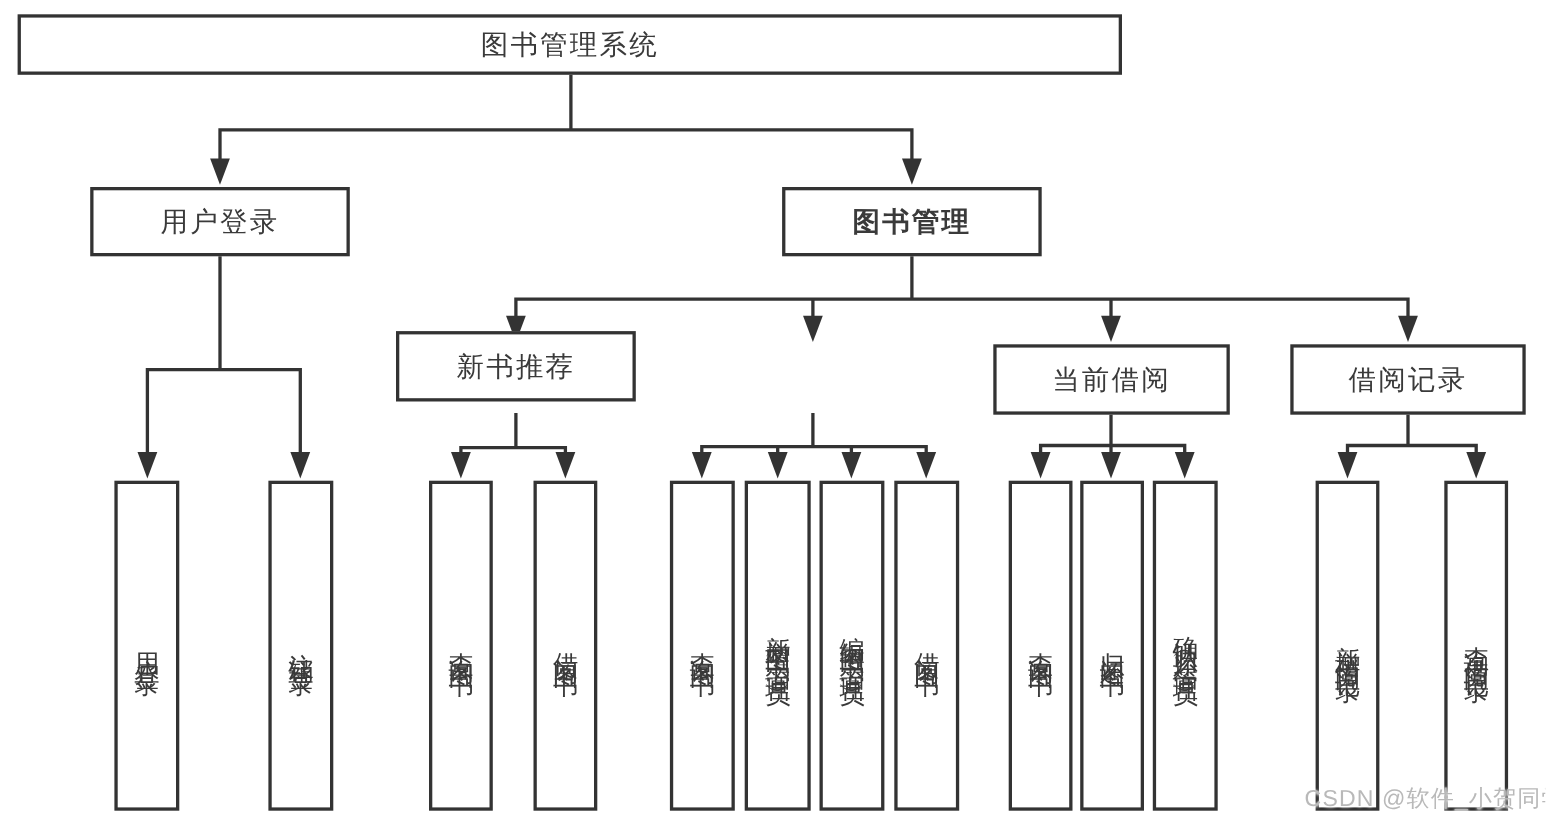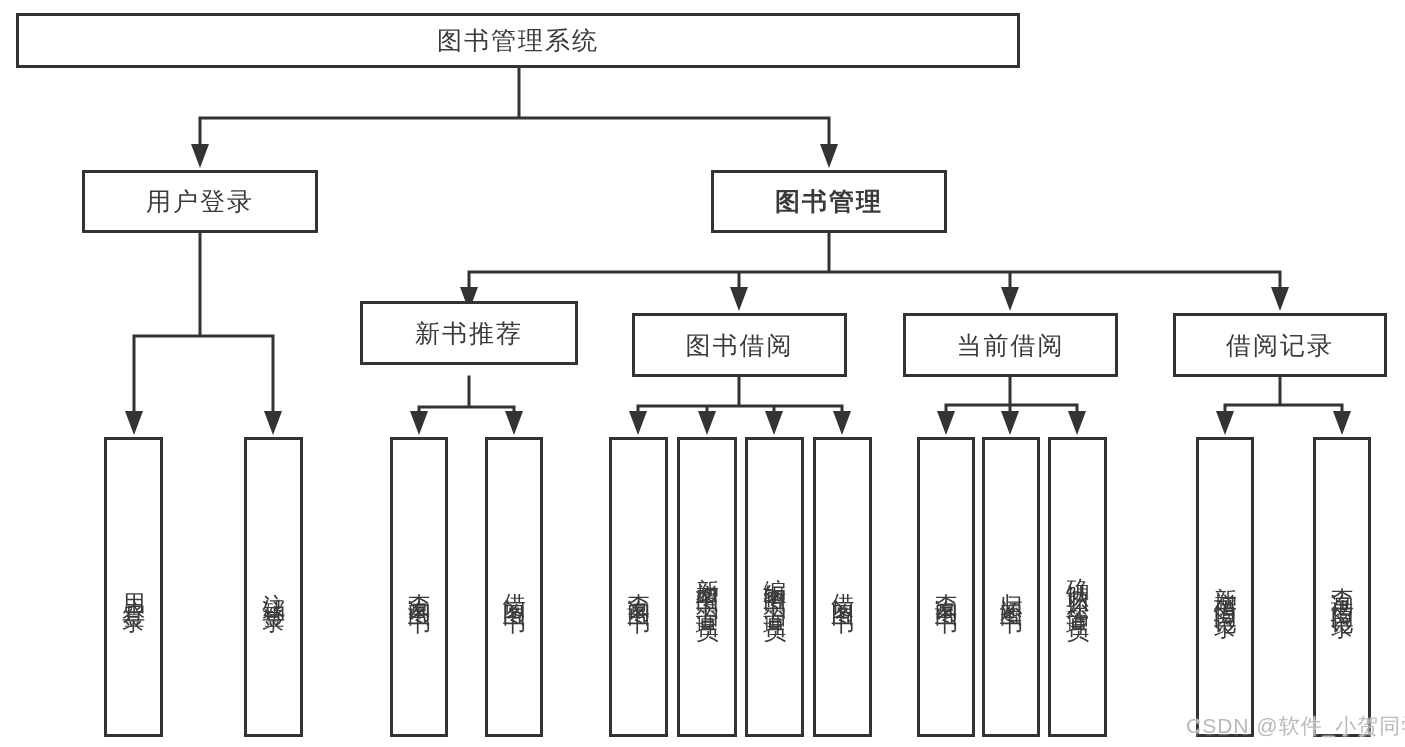--- a/index.html
+++ b/index.html
@@ -103,21 +103,20 @@
       <polygon points="1333,411 1351,411 1342,435" fill="currentColor" stroke="none"></polygon>
     </g>
   </svg>
 
   <div class="box hbox" style="left:16px; top:13px; width:1004px; height:55px;">图书管理系统</div>
 
   <div class="box hbox" style="left:82px; top:170px; width:236px; height:63px;">用户登录</div>
   <div class="box hbox" style="left:711px; top:170px; width:236px; height:63px;font-weight:bold;">图书管理</div>
 
   <div class="box hbox" style="left:360px; top:301px; width:218px; height:64px;">新书推荐</div>
-  <div class="box hbox" style="left:632px; top:313px; width:215px; height:64px;">图书借阅</div>
   <div class="box hbox" style="left:1173px; top:313px; width:214px; height:64px;">借阅记录</div>
   <div class="box hbox" style="left:903px; top:313px; width:215px; height:64px;">当前借阅</div>
 
   <div class="box vbox" style="left:104px; top:437px; width:59px; height:300px;">用户登录</div>
   <div class="box vbox" style="left:244px; top:437px; width:59px; height:300px;">注销登录</div>
 
   <div class="box vbox" style="left:390px; top:437px; width:58px; height:300px;">查询图书</div>
   <div class="box vbox" style="left:485px; top:437px; width:58px; height:300px;">借阅图书</div>
 
   <div class="box vbox" style="left:609px; top:437px; width:59px; height:300px;">查询图书</div>

